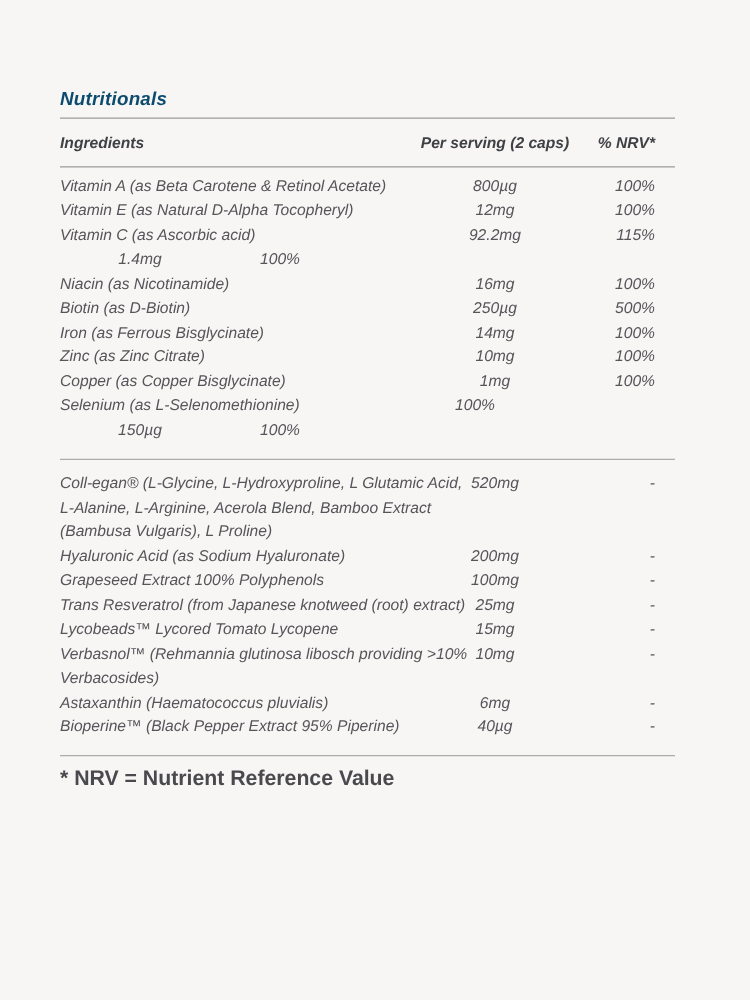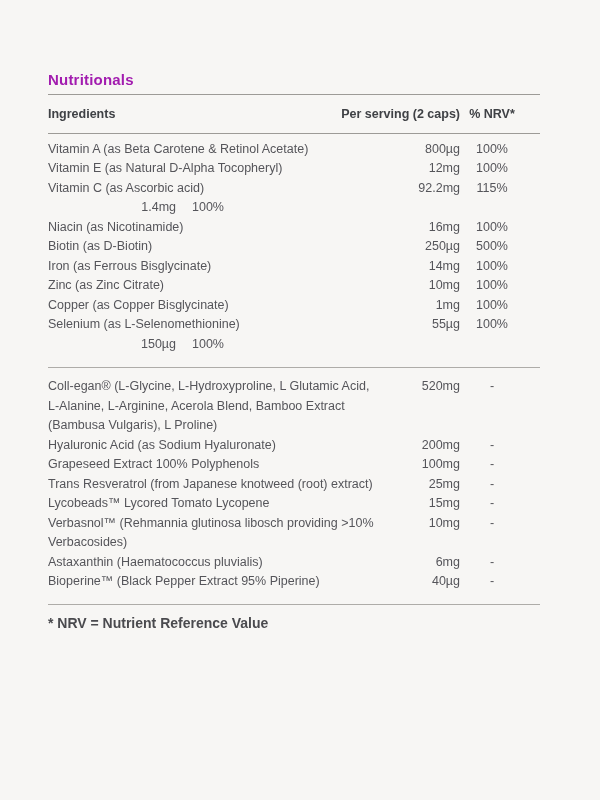--- a/index.html
+++ b/index.html
@@ -19,66 +19,67 @@
     position: absolute;
     left: 48px;
     top: 70px;
     width: 492px;
   }
   .panel-title {
     margin: 0 0 4px 0;
     font-size: 15px;
     line-height: 20px;
     font-weight: 700;
-    color: #a21caf;
+    color: #0c4a6e;
     letter-spacing: 0.2px;
+    font-style: italic;
   }
   .rule {
     height: 1px;
     background: #9d9b97;
   }
   .rule.light {
     background: #aeaca8;
   }
   .row {
     display: flex;
     align-items: flex-start;
     font-size: 12.5px;
     line-height: 19.5px;
   }
-  .cell { box-sizing: border-box; }
+  .cell { box-sizing: border-box; font-style: italic; }
   .cell.ing {
     width: 284px;
     white-space: pre;
     overflow: visible;
   }
   .cell.serv {
     width: 128px;
-    text-align: right;
+    text-align: center;
     white-space: nowrap;
   }
   .cell.nrv {
     width: 80px;
-    text-align: center;
+    text-align: right;
     padding-right: 16px;
   }
   .header-row {
     padding: 10px 0 8px 0;
     font-weight: 700;
     color: #3f4145;
   }
   .section {
     padding: 6px 0 13px 0;
   }
   .section.actives {
     padding: 9px 0 12px 0;
   }
   .footnote {
     margin: 9px 0 0 0;
-    font-size: 14px;
+    font-size: 17px;
     line-height: 18px;
     font-weight: 700;
     color: #4a4a4e;
   }
 </style>
 </head>
 <body>
 
 <div class="sheet">
 
@@ -143,21 +144,20 @@
   </div>
 
   <div class="row">
     <div class="cell ing">Copper (as Copper Bisglycinate)</div>
     <div class="cell serv">1mg</div>
     <div class="cell nrv">100%</div>
   </div>
 
   <div class="row">
     <div class="cell ing">Selenium (as L-Selenomethionine)</div>
-    <div class="cell serv">55µg</div>
     <div class="cell nrv">100%</div>
   </div>
 
   <div class="row">
     <div class="cell serv">150µg</div>
     <div class="cell nrv">100%</div>
   </div>
 </div>
 
   <div class="rule light"></div>

